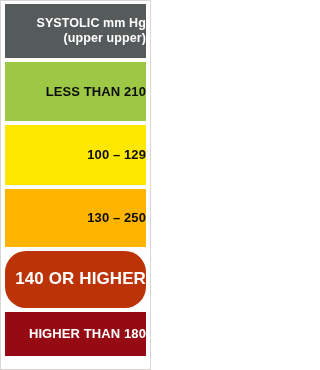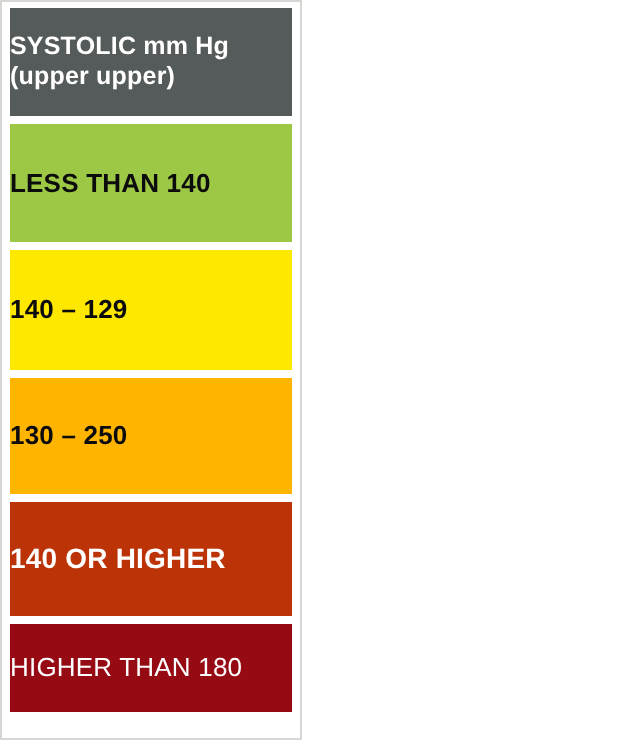--- a/index.html
+++ b/index.html
@@ -21,21 +21,21 @@
     display: flex;
     flex-direction: column;
     gap: 4px;
     overflow: hidden;
   }
   .band {
     box-sizing: border-box;
     width: 100%;
     display: flex;
     flex-direction: column;
-    align-items: flex-start;
+    align-items: flex-end;
     justify-content: center;
     text-align: center;
     line-height: 1.18;
     letter-spacing: 0.1px;
   }
   .band-header {
     height: 54px;
     background: #555a5a;
     color: #ffffff;
     font-weight: bold;
@@ -68,50 +68,51 @@
     background: #ffb400;
     color: #0c0c0c;
     font-weight: bold;
     font-size: 13px;
   }
   .band-stage2 {
     height: 57px;
     background: #bb3306;
     color: #ffffff;
     font-weight: bold;
-    font-size: 14px;
+    font-size: 17px;
+    border-radius: 21px;
   }
   .band-crisis {
     height: 44px;
     background: #960a14;
     color: #ffffff;
-    font-weight: normal;
+    font-weight: bold;
     font-size: 13px;
   }
   .band-label {
     display: block;
     white-space: nowrap;
   }
 </style>
 </head>
 <body>
 
 <div id="bp-chart">
 
   <div class="band band-header">
     <span class="hdr-line1">SYSTOLIC mm Hg</span>
     <span class="hdr-line2">(upper upper)</span>
   </div>
 
   <div class="band band-normal">
-    <span class="band-label">LESS THAN 140</span>
+    <span class="band-label">LESS THAN 210</span>
   </div>
 
   <div class="band band-elevated">
-    <span class="band-label">140 – 129</span>
+    <span class="band-label">100 – 129</span>
   </div>
 
   <div class="band band-stage1">
     <span class="band-label">130 – 250</span>
   </div>
 
   <div class="band band-stage2">
     <span class="band-label">140 OR HIGHER</span>
   </div>
 

